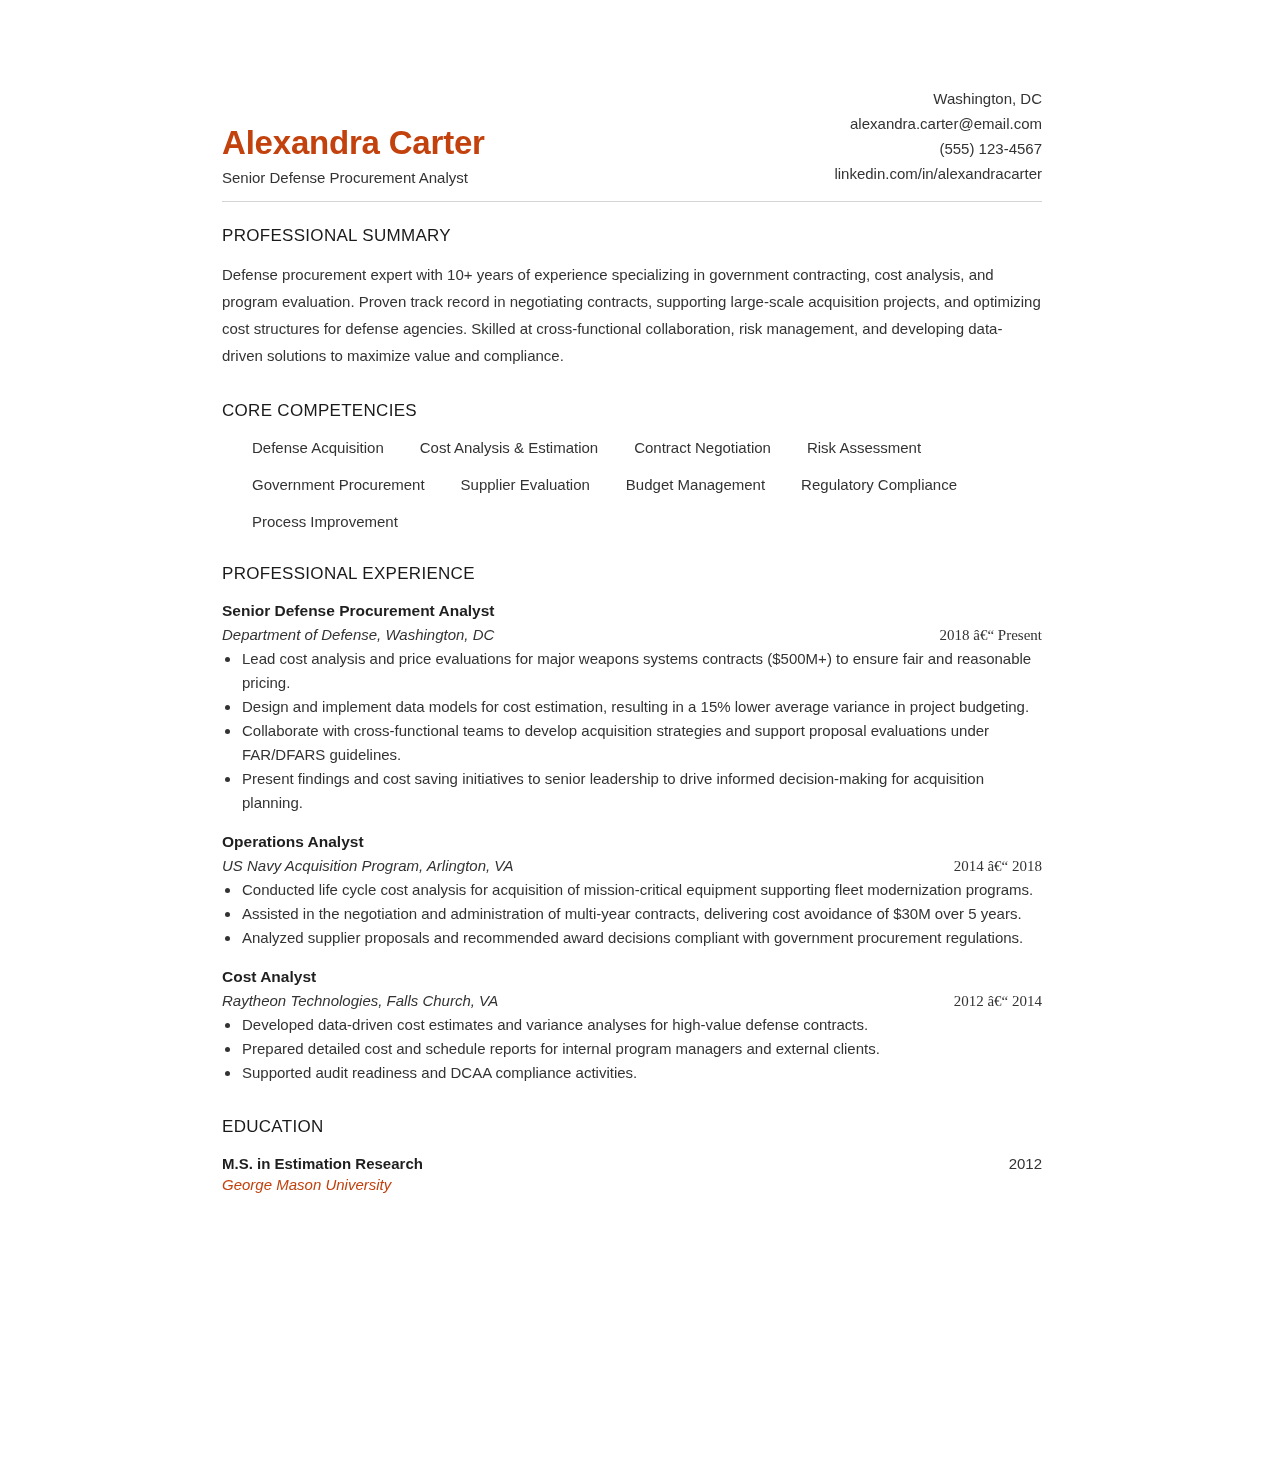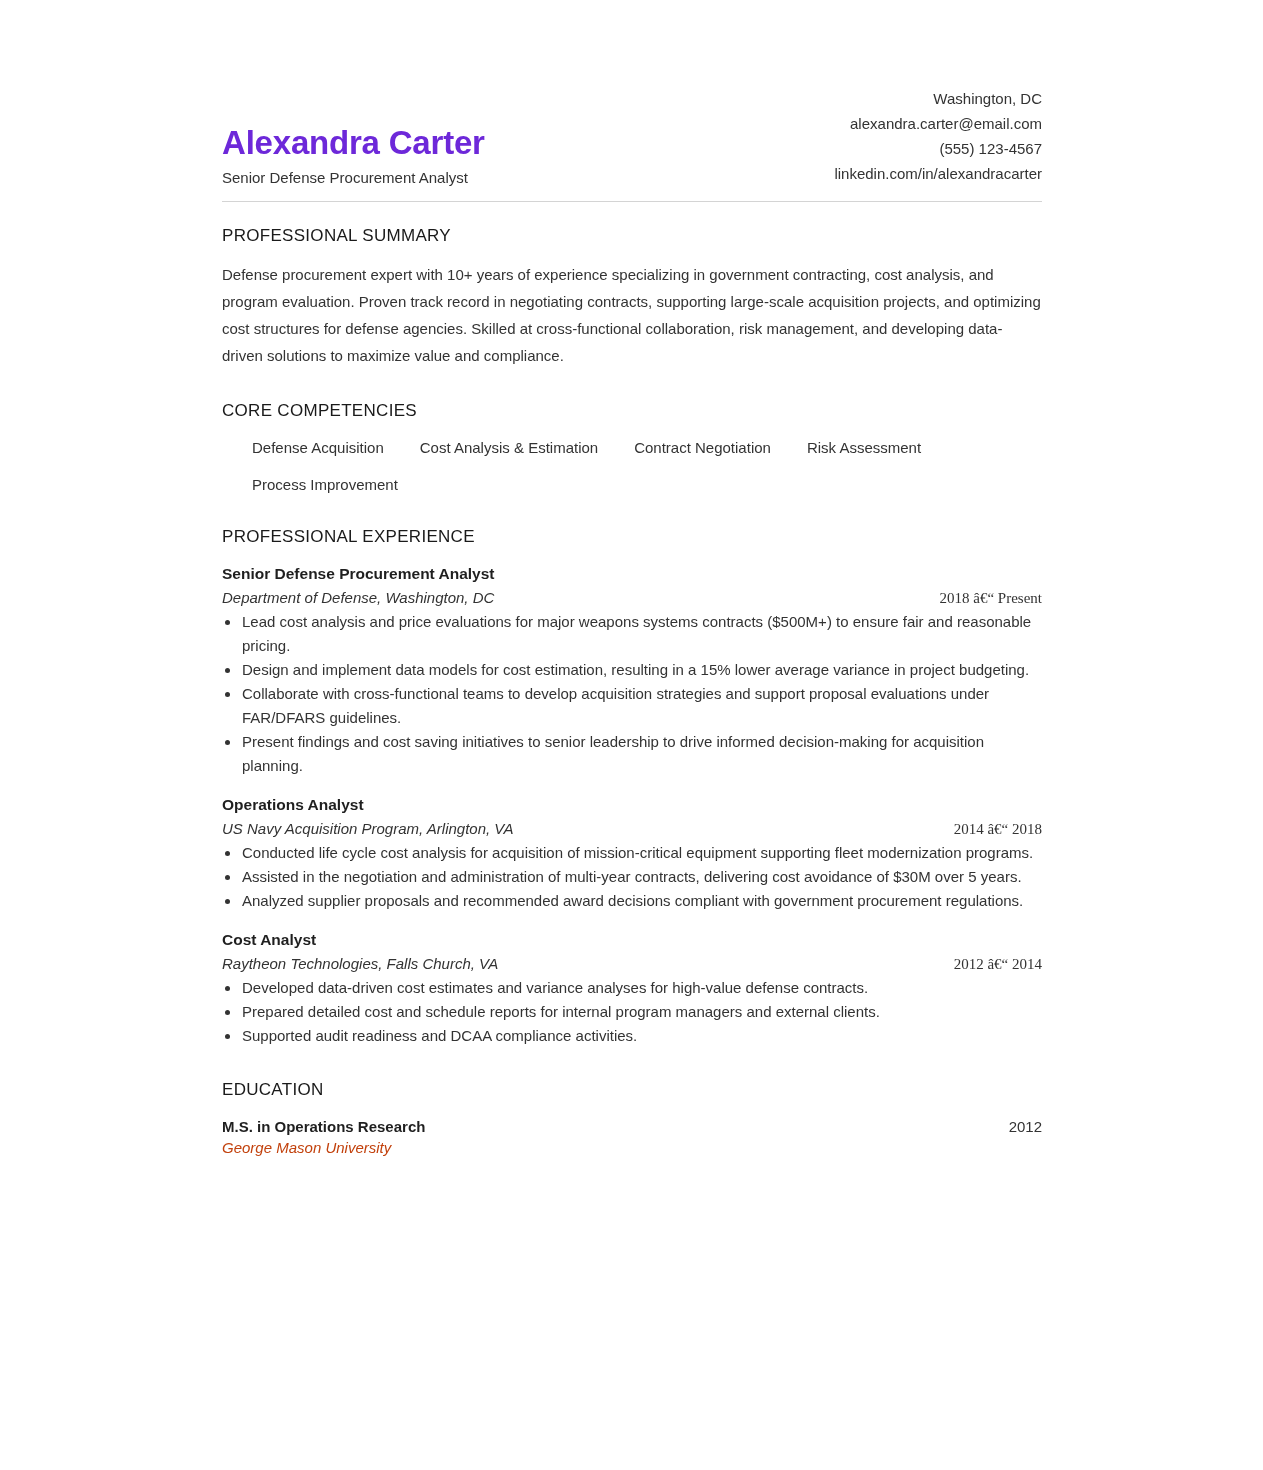--- a/index.html
+++ b/index.html
@@ -25,21 +25,21 @@
   .header {
     display: flex;
     justify-content: space-between;
     align-items: flex-end;
   }
   .name {
     margin: 0;
     font-size: 33px;
     line-height: 1.15;
     font-weight: 700;
-    color: #6d28d9;
+    color: #c2410c;
     letter-spacing: -0.2px;
   }
   .subtitle {
     margin-top: 7px;
     font-size: 15px;
     color: #333333;
   }
   .contact {
     text-align: right;
     font-size: 15px;
@@ -158,20 +158,26 @@
     <p class="summary-text">Defense procurement expert with 10+ years of experience specializing in government contracting, cost analysis, and program evaluation. Proven track record in negotiating contracts, supporting large-scale acquisition projects, and optimizing cost structures for defense agencies. Skilled at cross-functional collaboration, risk management, and developing data-driven solutions to maximize value and compliance.</p>
   </section>
 
   <section>
     <h2 class="section-heading">CORE COMPETENCIES</h2>
     <div class="comp-row">
       <span class="comp-item">Defense Acquisition</span>
       <span class="comp-item">Cost Analysis &amp; Estimation</span>
       <span class="comp-item">Contract Negotiation</span>
       <span class="comp-item">Risk Assessment</span>
+    </div>
+    <div class="comp-row">
+      <span class="comp-item">Government Procurement</span>
+      <span class="comp-item">Supplier Evaluation</span>
+      <span class="comp-item">Budget Management</span>
+      <span class="comp-item">Regulatory Compliance</span>
     </div>
     <div class="comp-row">
       <span class="comp-item">Process Improvement</span>
     </div>
   </section>
 
   <section>
     <h2 class="section-heading">PROFESSIONAL EXPERIENCE</h2>
 
     <article class="job">
@@ -213,21 +219,21 @@
         <li>Supported audit readiness and DCAA compliance activities.</li>
       </ul>
     </article>
   </section>
 
   <section>
     <h2 class="section-heading">EDUCATION</h2>
 
     <div class="edu-entry first">
       <div class="edu-line">
-        <span class="edu-degree">M.S. in Operations Research</span>
+        <span class="edu-degree">M.S. in Estimation Research</span>
         <span class="edu-year">2012</span>
       </div>
       <div class="edu-school">George Mason University</div>
     </div>
 
   </section>
 
 </div>
 
 </body></html>

